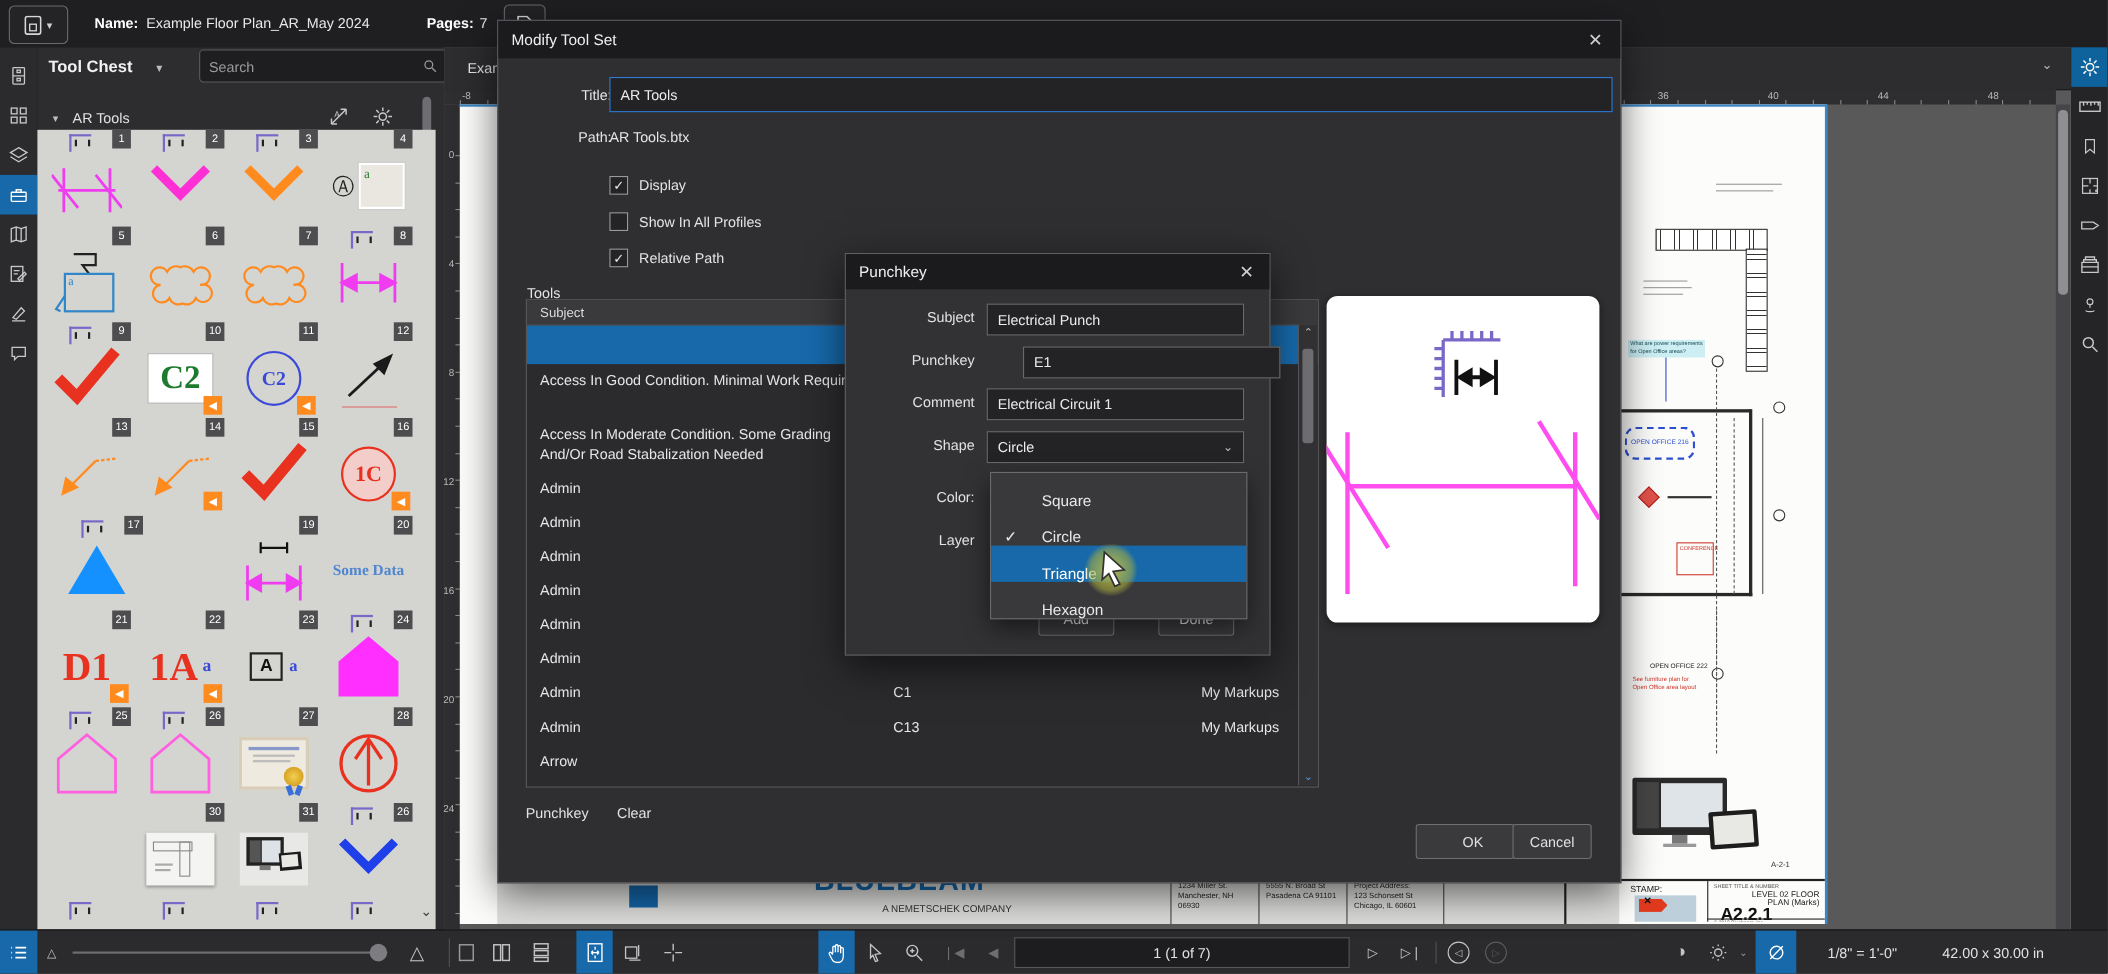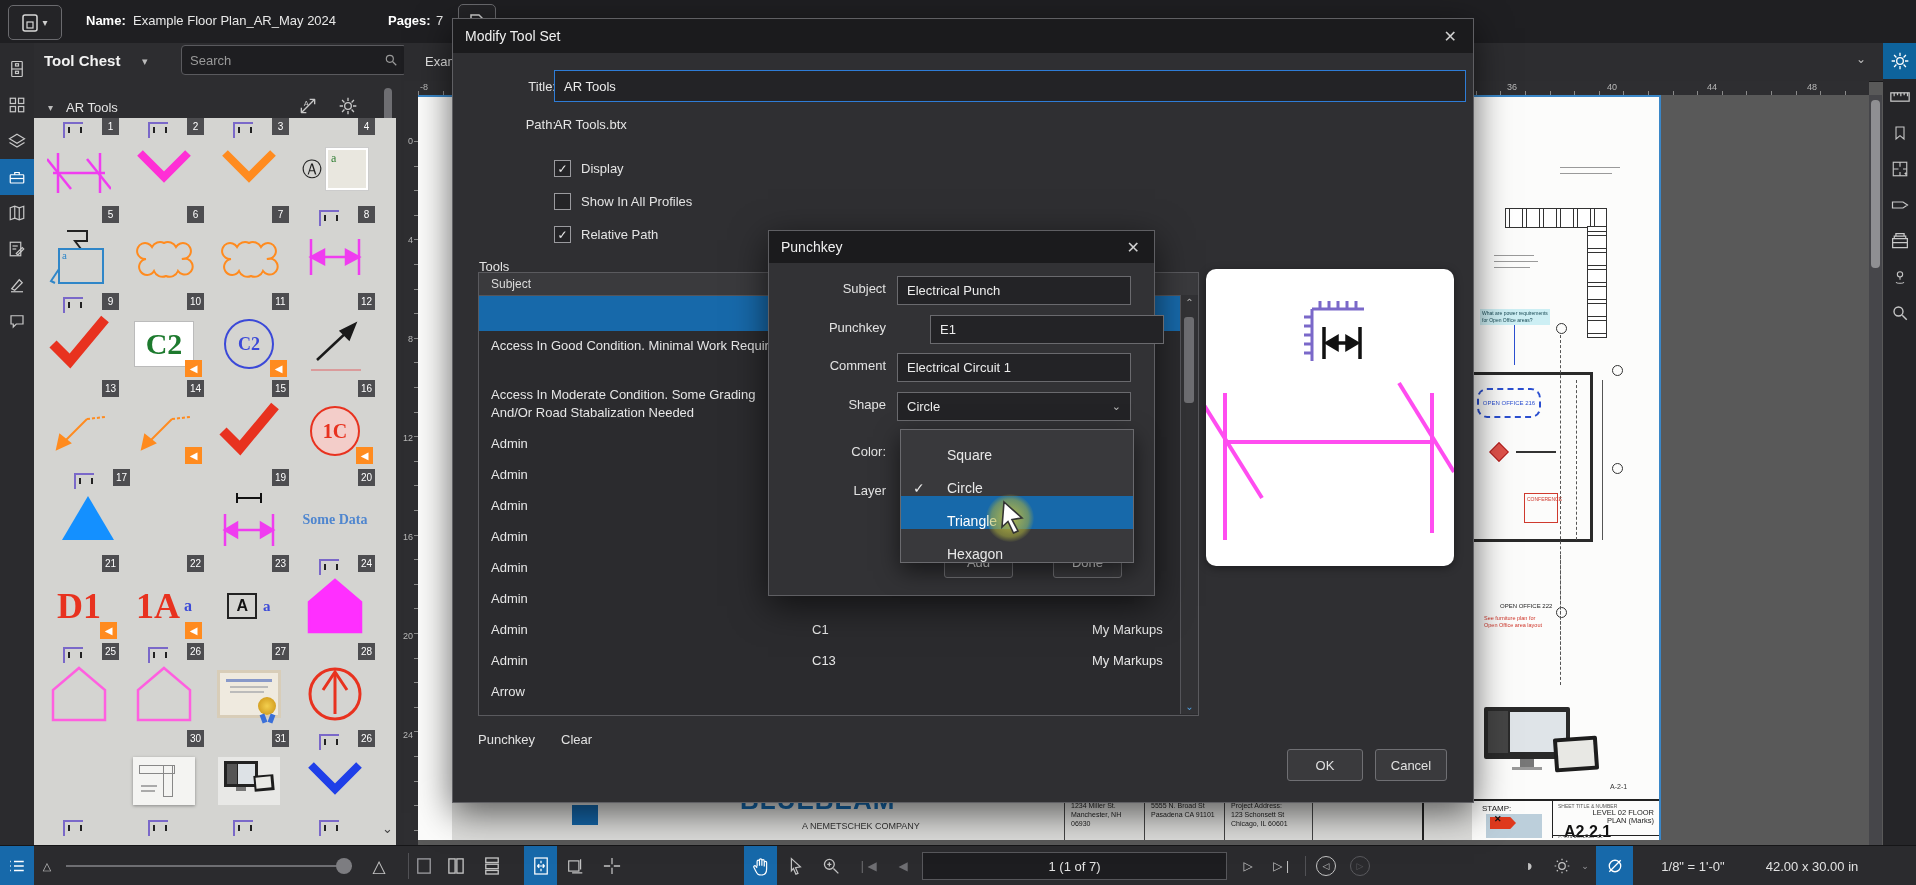--- a/index.html
+++ b/index.html
@@ -826,21 +826,21 @@
     <div id="tbl-scroll">
       <div style="text-align:center;font-size:10px;line-height:16px;">⌃</div>
       <div style="position:absolute;left:3px;top:22px;width:10px;height:86px;background:#6e6e72;border-radius:3px;"></div>
       <div style="position:absolute;bottom:2px;width:100%;text-align:center;font-size:10px;color:#4f9fe0;">⌄</div>
     </div>
   </div>
 
   <span class="abs" style="left:25px;top:713px;color:#e2e2e2;">Punchkey</span>
   <span class="abs" style="left:108px;top:713px;color:#e2e2e2;">Clear</span>
 
-  <div class="abs btn" style="left:834px;top:730px;width:74px;height:30px;">OK</div>
+  <div class="abs btn" style="left:834px;top:730px;width:74px;height:30px;padding-left:14px;">OK</div>
   <div class="abs btn" style="left:922px;top:730px;width:70px;height:30px;">Cancel</div>
 
   <div class="abs" style="left:753px;top:250px;width:248px;height:297px;background:#fff;border-radius:10px;box-shadow:0 2px 8px rgba(0,0,0,.4);">
     <svg width="248" height="297" viewBox="0 0 248 297">
       <g stroke="#7a68c9" stroke-width="3" fill="none">
         <path d="M106 40 H158 M106 40 V92"></path>
         <path d="M114 40 V32 M123 40 V32 M132 40 V32 M141 40 V32 M150 40 V32"></path>
         <path d="M106 48 H98 M106 57 H98 M106 66 H98 M106 75 H98 M106 84 H98"></path>
       </g>
       <g stroke="#111" stroke-width="3.5" fill="#111">

